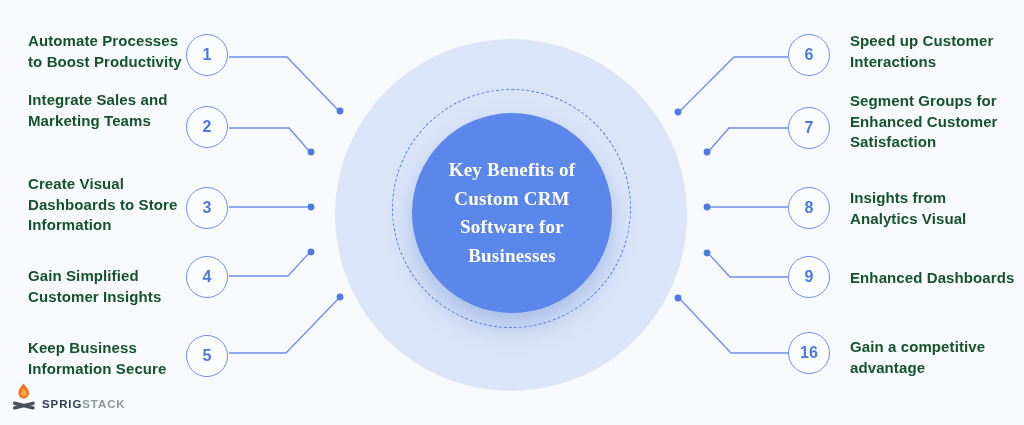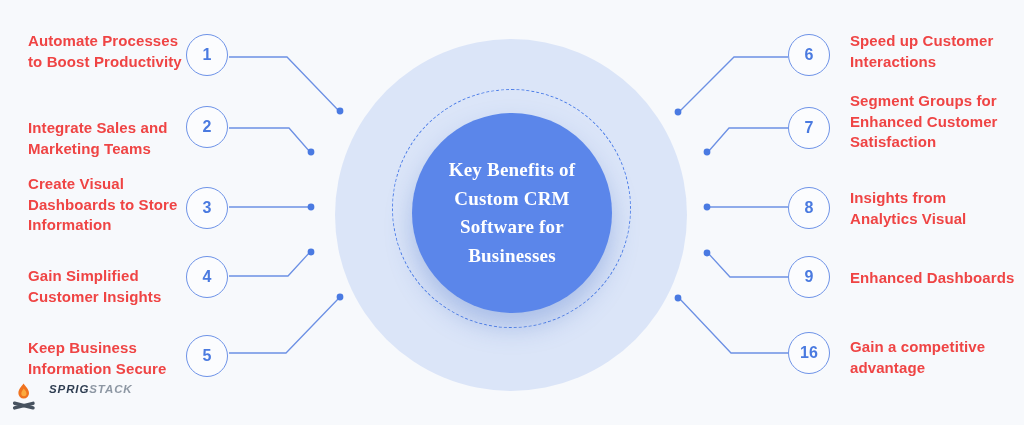--- a/index.html
+++ b/index.html
@@ -75,50 +75,50 @@
   #c7  { left: 788px; top: 107px; }
   #c8  { left: 788px; top: 187px; }
   #c9  { left: 788px; top: 256px; }
   #c10 { left: 788px; top: 332px; }
   
   .label {
     position: absolute;
     font-size: 15px;
     font-weight: 600;
     line-height: 20.5px;
-    color: #ef4444;
+    color: #14532d;
     white-space: pre-line;
     letter-spacing: 0.1px;
   }
   .label.left  { left: 28px;  width: 155px; }
   .label.right { left: 850px; width: 172px; }
   #t1  { top: 31px; }
-  #t2  { top: 118px; }
+  #t2  { top: 90px; }
   #t3  { top: 174px; }
   #t4  { top: 266px; }
   #t5  { top: 338px; }
   #t6  { top: 31px; }
   #t7  { top: 91px; }
   #t8  { top: 188px; }
   #t9  { top: 268px; }
   #t10 { top: 337px; }
   
   .connectors {
     position: absolute;
     left: 0; top: 0;
     width: 1024px; height: 425px;
     pointer-events: none;
   }
   
   .logo {
     position: absolute;
     left: 12px; top: 383px;
     display: flex;
-    gap: 13px;
-    font-style: italic;
+    align-items: flex-end;
+    gap: 6px;
   }
   .logo-text {
     font-size: 11.5px;
     font-weight: 700;
     letter-spacing: 0.9px;
     color: #2F3E52;
     padding-bottom: 2px;
   }
   .logo-text .secondary { color: #8D97A3; }
 </style>

